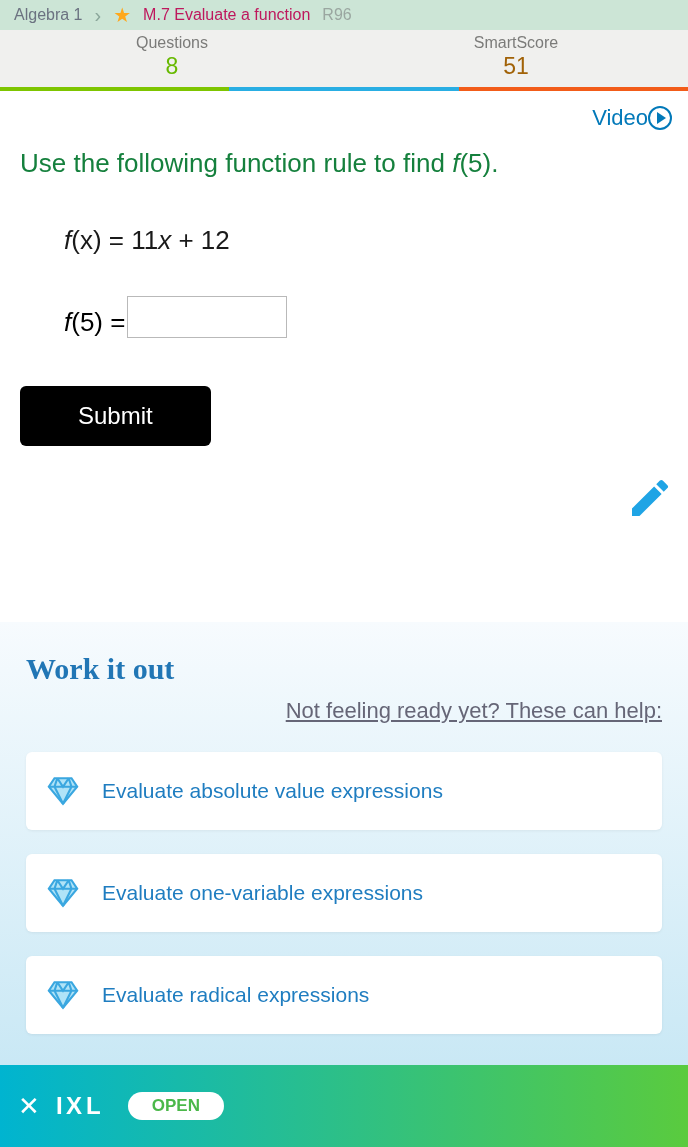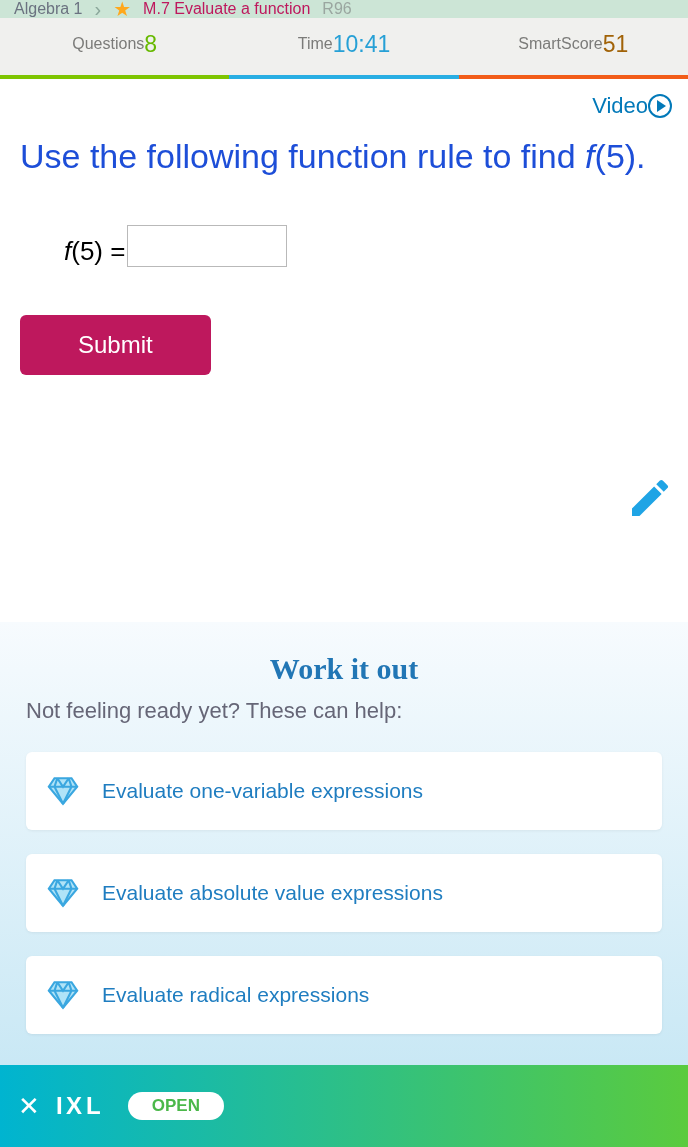--- a/index.html
+++ b/index.html
@@ -7,21 +7,21 @@
   width: 688px;
   height: 1147px;
   font-family: Arial, Helvetica, sans-serif;
   background: #fff;
   overflow: hidden;
   position: relative;
 }
 
 .breadcrumb {
   background: #cce5d6;
-  height: 18px;
+  height: 30px;
   display: flex;
   align-items: center;
   padding: 0 14px;
   gap: 12px;
   font-size: 16px;
   color: #6b7280;
 }
 .breadcrumb .star {
   color: #ffa81c;
   font-size: 20px;
@@ -35,21 +35,21 @@
 
 .stats {
   display: flex;
   background: #f0f0ee;
   height: 57px;
   border-bottom: 4px solid transparent;
 }
 .stat {
   flex: 1;
   display: flex;
-  flex-direction: row;
+  flex-direction: column;
   align-items: center;
   justify-content: center;
   position: relative;
 }
 .stat-label { font-size: 16px; color: #7b7b79; margin-bottom: 1px; }
 .stat-value { font-size: 23px; font-weight: 400; }
 .stat-q .stat-value { color: #67b900; }
 .stat-t .stat-value { color: #26a0d6; }
 .stat-s .stat-value { color: #a16207; }
 
@@ -86,22 +86,22 @@
   border-left: 9px solid #0279b9;
   border-top: 6px solid transparent;
   border-bottom: 6px solid transparent;
   margin-left: 3px;
 }
 
 .question-area {
   padding: 10px 20px 0;
 }
 .prompt {
-  font-size: 34px;
-  color: #1d4ed8;
+  font-size: 26px;
+  color: #15803d;
   line-height: 1.4;
   margin-bottom: 44px;
 }
 .prompt .fi { font-style: italic; }
 .equation {
   font-size: 26px;
   color: #1a1a1a;
   margin-left: 44px;
   margin-bottom: 40px;
 }
@@ -117,21 +117,21 @@
 .input-row .fi { font-style: italic; }
 .answer-input {
   width: 160px;
   height: 42px;
   border: 1px solid #b9b9b9;
   font-size: 22px;
   padding: 0 8px;
 }
 
 .submit-btn {
-  background: #be185d;
+  background: #000000;
   color: #fff;
   border: none;
   font-size: 24px;
   padding: 16px 58px;
   border-radius: 6px;
   cursor: pointer;
 }
 
 .pencil {
   position: absolute;
@@ -143,32 +143,32 @@
 
 .work-section {
   position: absolute;
   left: 0; right: 0;
   top: 622px;
   bottom: 80px;
   background: linear-gradient(to bottom, #f7fbfe 0%, #c9e8f5 100%);
   padding: 30px 26px 10px;
 }
 .work-title {
-  text-align: center;
   font-size: 30px;
   color: #2176b5;
   font-weight: bold;
   margin-bottom: 12px;
   font-family: Georgia, 'Times New Roman', serif;
 }
 .work-sub {
-  text-align: left;
+  text-align: right;
   font-size: 22px;
   color: #667;
   margin-bottom: 28px;
+  text-decoration: underline;
 }
 .help-card {
   background: #fff;
   border-radius: 6px;
   padding: 22px 20px;
   display: flex;
   align-items: center;
   gap: 22px;
   margin-bottom: 24px;
   box-shadow: 0 1px 3px rgba(0,0,0,0.06);
@@ -226,24 +226,20 @@
   <span class="star">★</span>
   <span class="title">M.7 Evaluate a function</span>
   <span class="code">R96</span>
 </div>
 
 <div class="stats">
   <div class="stat stat-q">
     <div class="stat-label">Questions</div>
     <div class="stat-value">8</div>
   </div>
-  <div class="stat stat-t">
-    <div class="stat-label">Time</div>
-    <div class="stat-value">10:41</div>
-  </div>
   <div class="stat stat-s">
     <div class="stat-label">SmartScore</div>
     <div class="stat-value">51</div>
   </div>
 </div>
 <div class="underlines">
   <div class="ul-q"></div>
     <div class="ul-t"></div>
     <div class="ul-s"></div>
 </div>
@@ -253,52 +249,55 @@
     <span>Video</span>
     <span class="playicon"></span>
   </div>
 </div>
 
 <div class="question-area">
   <div class="prompt">
     <span>Use the following function rule to find </span><span class="fi">f</span><span>(5).</span>
   </div>
 
+  <div class="equation">
+    <span class="fi">f</span><span>(x)</span><span> = </span><span>11</span><span class="fi">x</span><span> + 12</span>
+  </div>
 
   <div class="input-row">
     <span><span class="fi">f</span><span>(5)</span><span> = </span></span>
     <input class="answer-input" type="text" value="" style="">
   </div>
 
   <button class="submit-btn">Submit</button>
 </div>
 
 <div class="pencil">
   <svg width="48" height="48" viewBox="0 0 24 24" fill="#1fa4e5">
     <path d="M3 17.25V21h3.75L17.81 9.94l-3.75-3.75L3 17.25zM20.71 7.04a1 1 0 0 0 0-1.41l-2.34-2.34a1 1 0 0 0-1.41 0l-1.83 1.83 3.75 3.75 1.83-1.83z"></path>
   </svg>
 </div>
 
 <div class="work-section">
   <div class="work-title">Work it out</div>
   <div class="work-sub">Not feeling ready yet? These can help:</div>
 
+  <div class="help-card">
+    <svg class="diamond-icon" viewBox="0 0 24 24" fill="none" stroke="#3aa7e0" stroke-width="1.5">
+      <path d="M6 3h12l4 6-10 12L2 9l4-6z" fill="#b0e3f7"></path>
+      <path d="M2 9h20M8 3l-2 6 6 12M16 3l2 6-6 12M8 3l4 6 4-6"></path>
+    </svg>
+    <span class="label">Evaluate absolute value expressions</span>
+  </div>
   <div class="help-card">
     <svg class="diamond-icon" viewBox="0 0 24 24" fill="none" stroke="#3aa7e0" stroke-width="1.5">
       <path d="M6 3h12l4 6-10 12L2 9l4-6z" fill="#b0e3f7"></path>
       <path d="M2 9h20M8 3l-2 6 6 12M16 3l2 6-6 12M8 3l4 6 4-6"></path>
     </svg>
     <span class="label">Evaluate one-variable expressions</span>
-  </div>
-  <div class="help-card">
-    <svg class="diamond-icon" viewBox="0 0 24 24" fill="none" stroke="#3aa7e0" stroke-width="1.5">
-      <path d="M6 3h12l4 6-10 12L2 9l4-6z" fill="#b0e3f7"></path>
-      <path d="M2 9h20M8 3l-2 6 6 12M16 3l2 6-6 12M8 3l4 6 4-6"></path>
-    </svg>
-    <span class="label">Evaluate absolute value expressions</span>
   </div>
   <div class="help-card">
     <svg class="diamond-icon" viewBox="0 0 24 24" fill="none" stroke="#3aa7e0" stroke-width="1.5">
       <path d="M6 3h12l4 6-10 12L2 9l4-6z" fill="#b0e3f7"></path>
       <path d="M2 9h20M8 3l-2 6 6 12M16 3l2 6-6 12M8 3l4 6 4-6"></path>
     </svg>
     <span class="label">Evaluate radical expressions</span>
   </div>
 </div>
 

